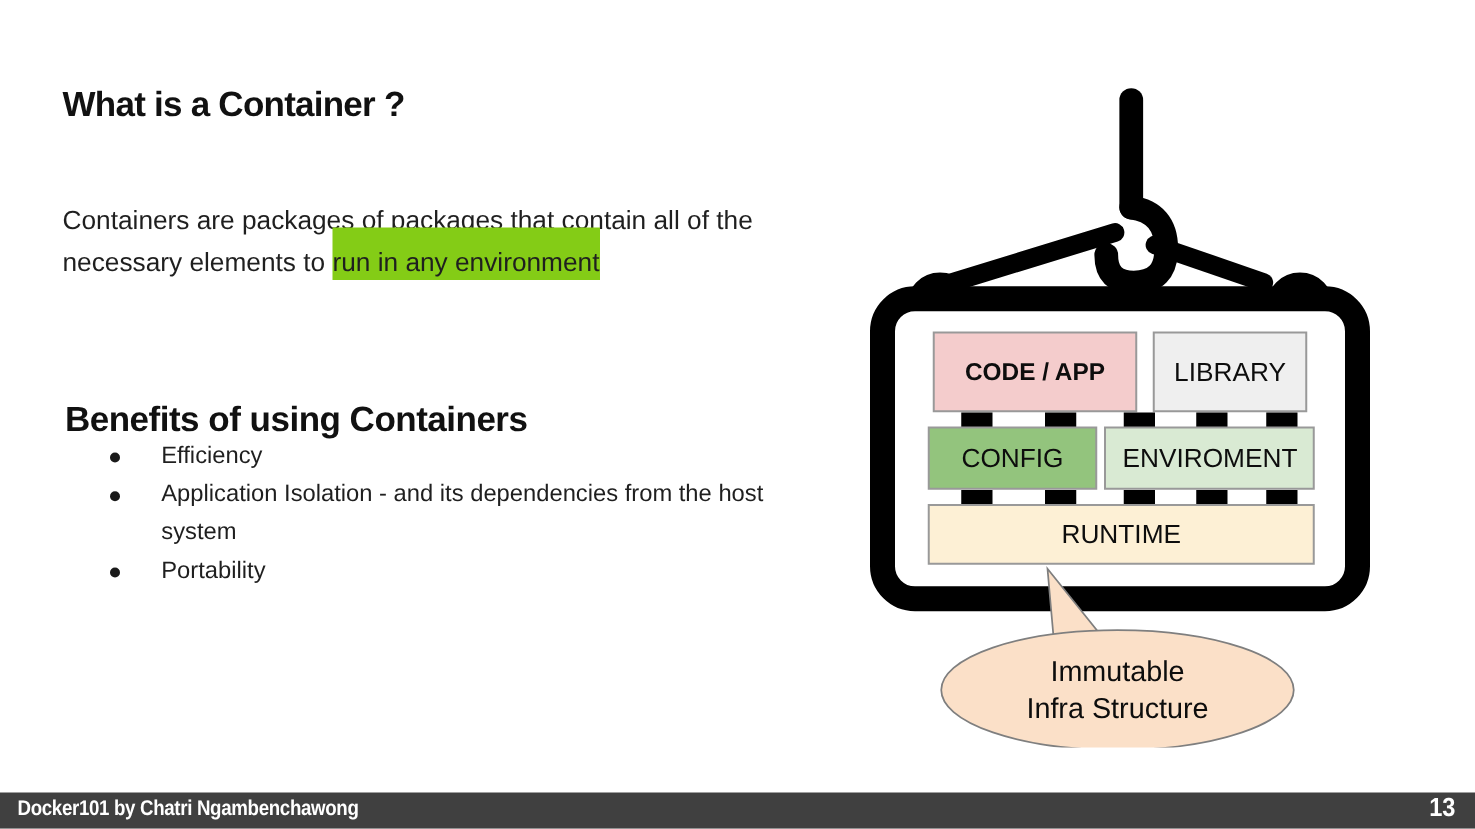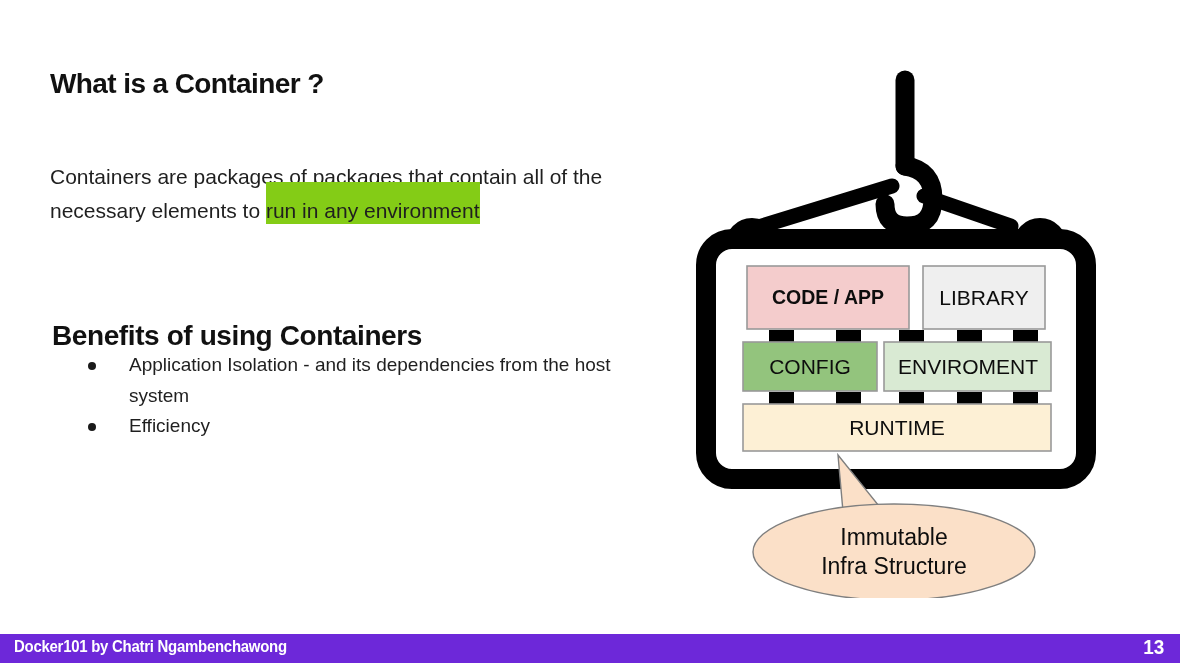--- a/index.html
+++ b/index.html
@@ -98,21 +98,21 @@
     fill: #0d0d0d;
   }
 
   
   #footer-bar {
     position: absolute;
     left: 0;
     bottom: 0;
     width: 1180px;
     height: 29px;
-    background: #6d28d9;
+    background: #404040;
   }
   #footer-title {
     position: absolute;
     left: 14px;
     top: 3px;
     font-size: 17px;
     font-weight: bold;
     color: #ffffff;
     letter-spacing: -0.3px;
     transform: scaleX(0.88);
@@ -133,22 +133,23 @@
 </head>
 <body>
 
 <div id="slide-title">What is a Container ?</div>
 
 <div id="intro-paragraph"><span>Containers are packages of packages that contain all of the necessary elements to </span><span class="hl">run in any environment</span></div>
 
 <div id="benefits-heading">Benefits of using Containers</div>
 
 <ul id="benefits-list">
+  <li><span>Efficiency</span></li>
   <li><span>Application Isolation - and its dependencies from the host system</span></li>
-  <li><span>Efficiency</span></li>
+  <li><span>Portability</span></li>
 </ul>
 
 <div id="container-diagram">
   <svg width="444" height="540" viewBox="0 0 444 540" xmlns="http://www.w3.org/2000/svg">
 
     <g stroke="#000000" fill="none" stroke-linecap="round" stroke-linejoin="round">
 
       <line x1="219" y1="22" x2="219" y2="108" stroke-width="19"></line>
 
       <path d="M219 108 q28 4 28 33 q0 27 -26 27 q-22 0 -22 -22" stroke-width="19"></path>

